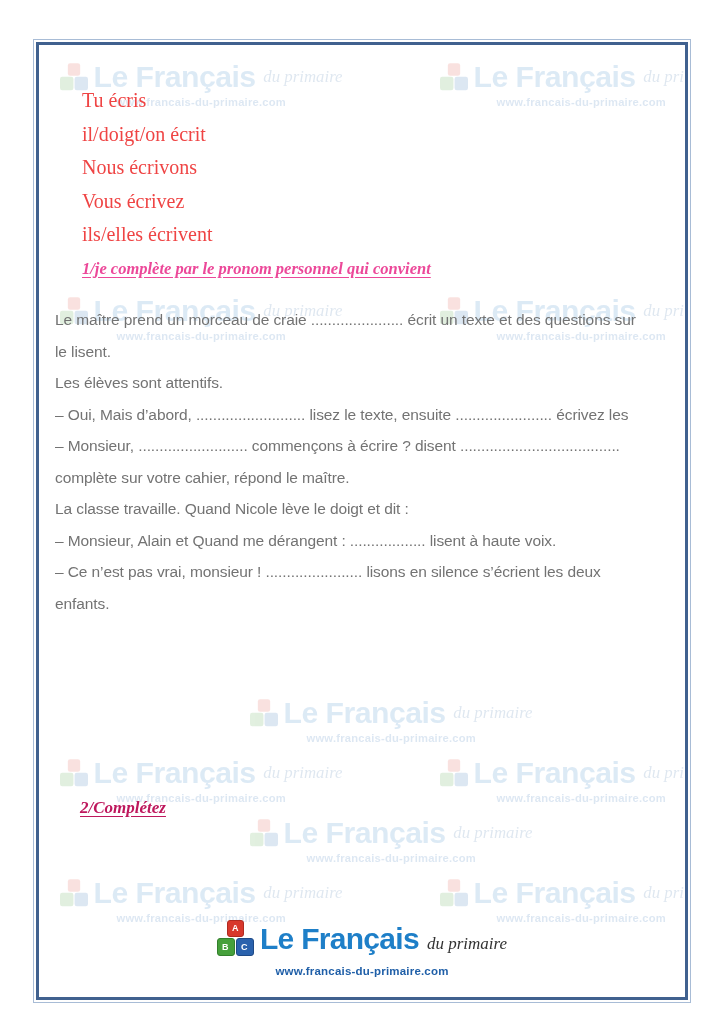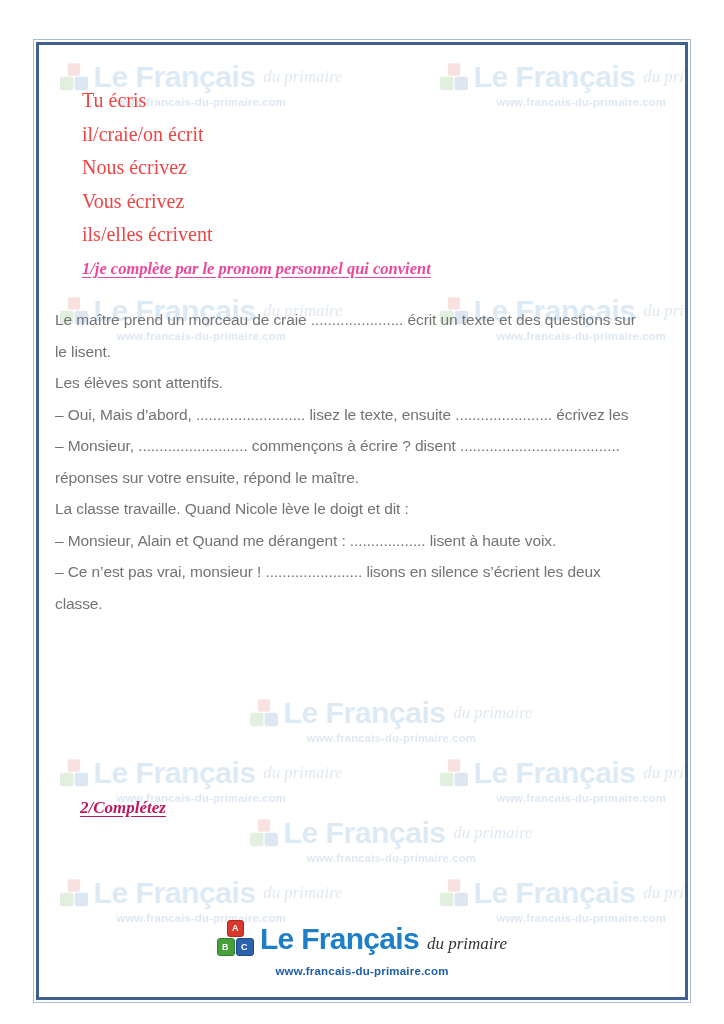--- a/index.html
+++ b/index.html
@@ -359,38 +359,38 @@
           <div class="wm-sub">du primaire</div>
         </div>
         <div class="wm-url">www.francais-du-primaire.com</div>
       </div>
     </div>
 
   <div id="content">
 
     <div class="serif-block">
       <div class="serif-line">Tu écris</div>
-      <div class="serif-line">il/craie/on écrit</div>
-      <div class="serif-line">Nous écrivez</div>
+      <div class="serif-line">il/doigt/on écrit</div>
+      <div class="serif-line">Nous écrivons</div>
       <div class="serif-line">Vous écrivez</div>
       <div class="serif-line">ils/elles écrivent</div>
       <div class="blue-heading">1/je complète par le pronom personnel qui convient</div>
     </div>
 
     <div class="body-block">
       <div class="body-line">Le maître prend un morceau de craie ...................... écrit un texte et des questions sur</div>
       <div class="body-line">le lisent.</div>
       <div class="body-line">Les élèves sont attentifs.</div>
       <div class="body-line">– Oui, Mais d’abord, .......................... lisez le texte, ensuite ....................... écrivez les</div>
       <div class="body-line">– Monsieur, .......................... commençons à écrire ? disent ......................................</div>
-      <div class="body-line">réponses sur votre ensuite, répond le maître.</div>
+      <div class="body-line">complète sur votre cahier, répond le maître.</div>
       <div class="body-line">La classe travaille. Quand Nicole lève le doigt et dit :</div>
       <div class="body-line">– Monsieur, Alain et Quand me dérangent : .................. lisent à haute voix.</div>
       <div class="body-line">– Ce n’est pas vrai, monsieur ! ....................... lisons en silence s’écrient les deux</div>
-      <div class="body-line">classe.</div>
+      <div class="body-line">enfants.</div>
     </div>
 
     <div class="heading2">2/Complétez</div>
 
     <div id="footer-logo">
       <div class="logo-row">
         <div class="logo-blocks">
           <i class="b1"></i>
             <i class="b2"></i>
             <i class="b3"></i>

